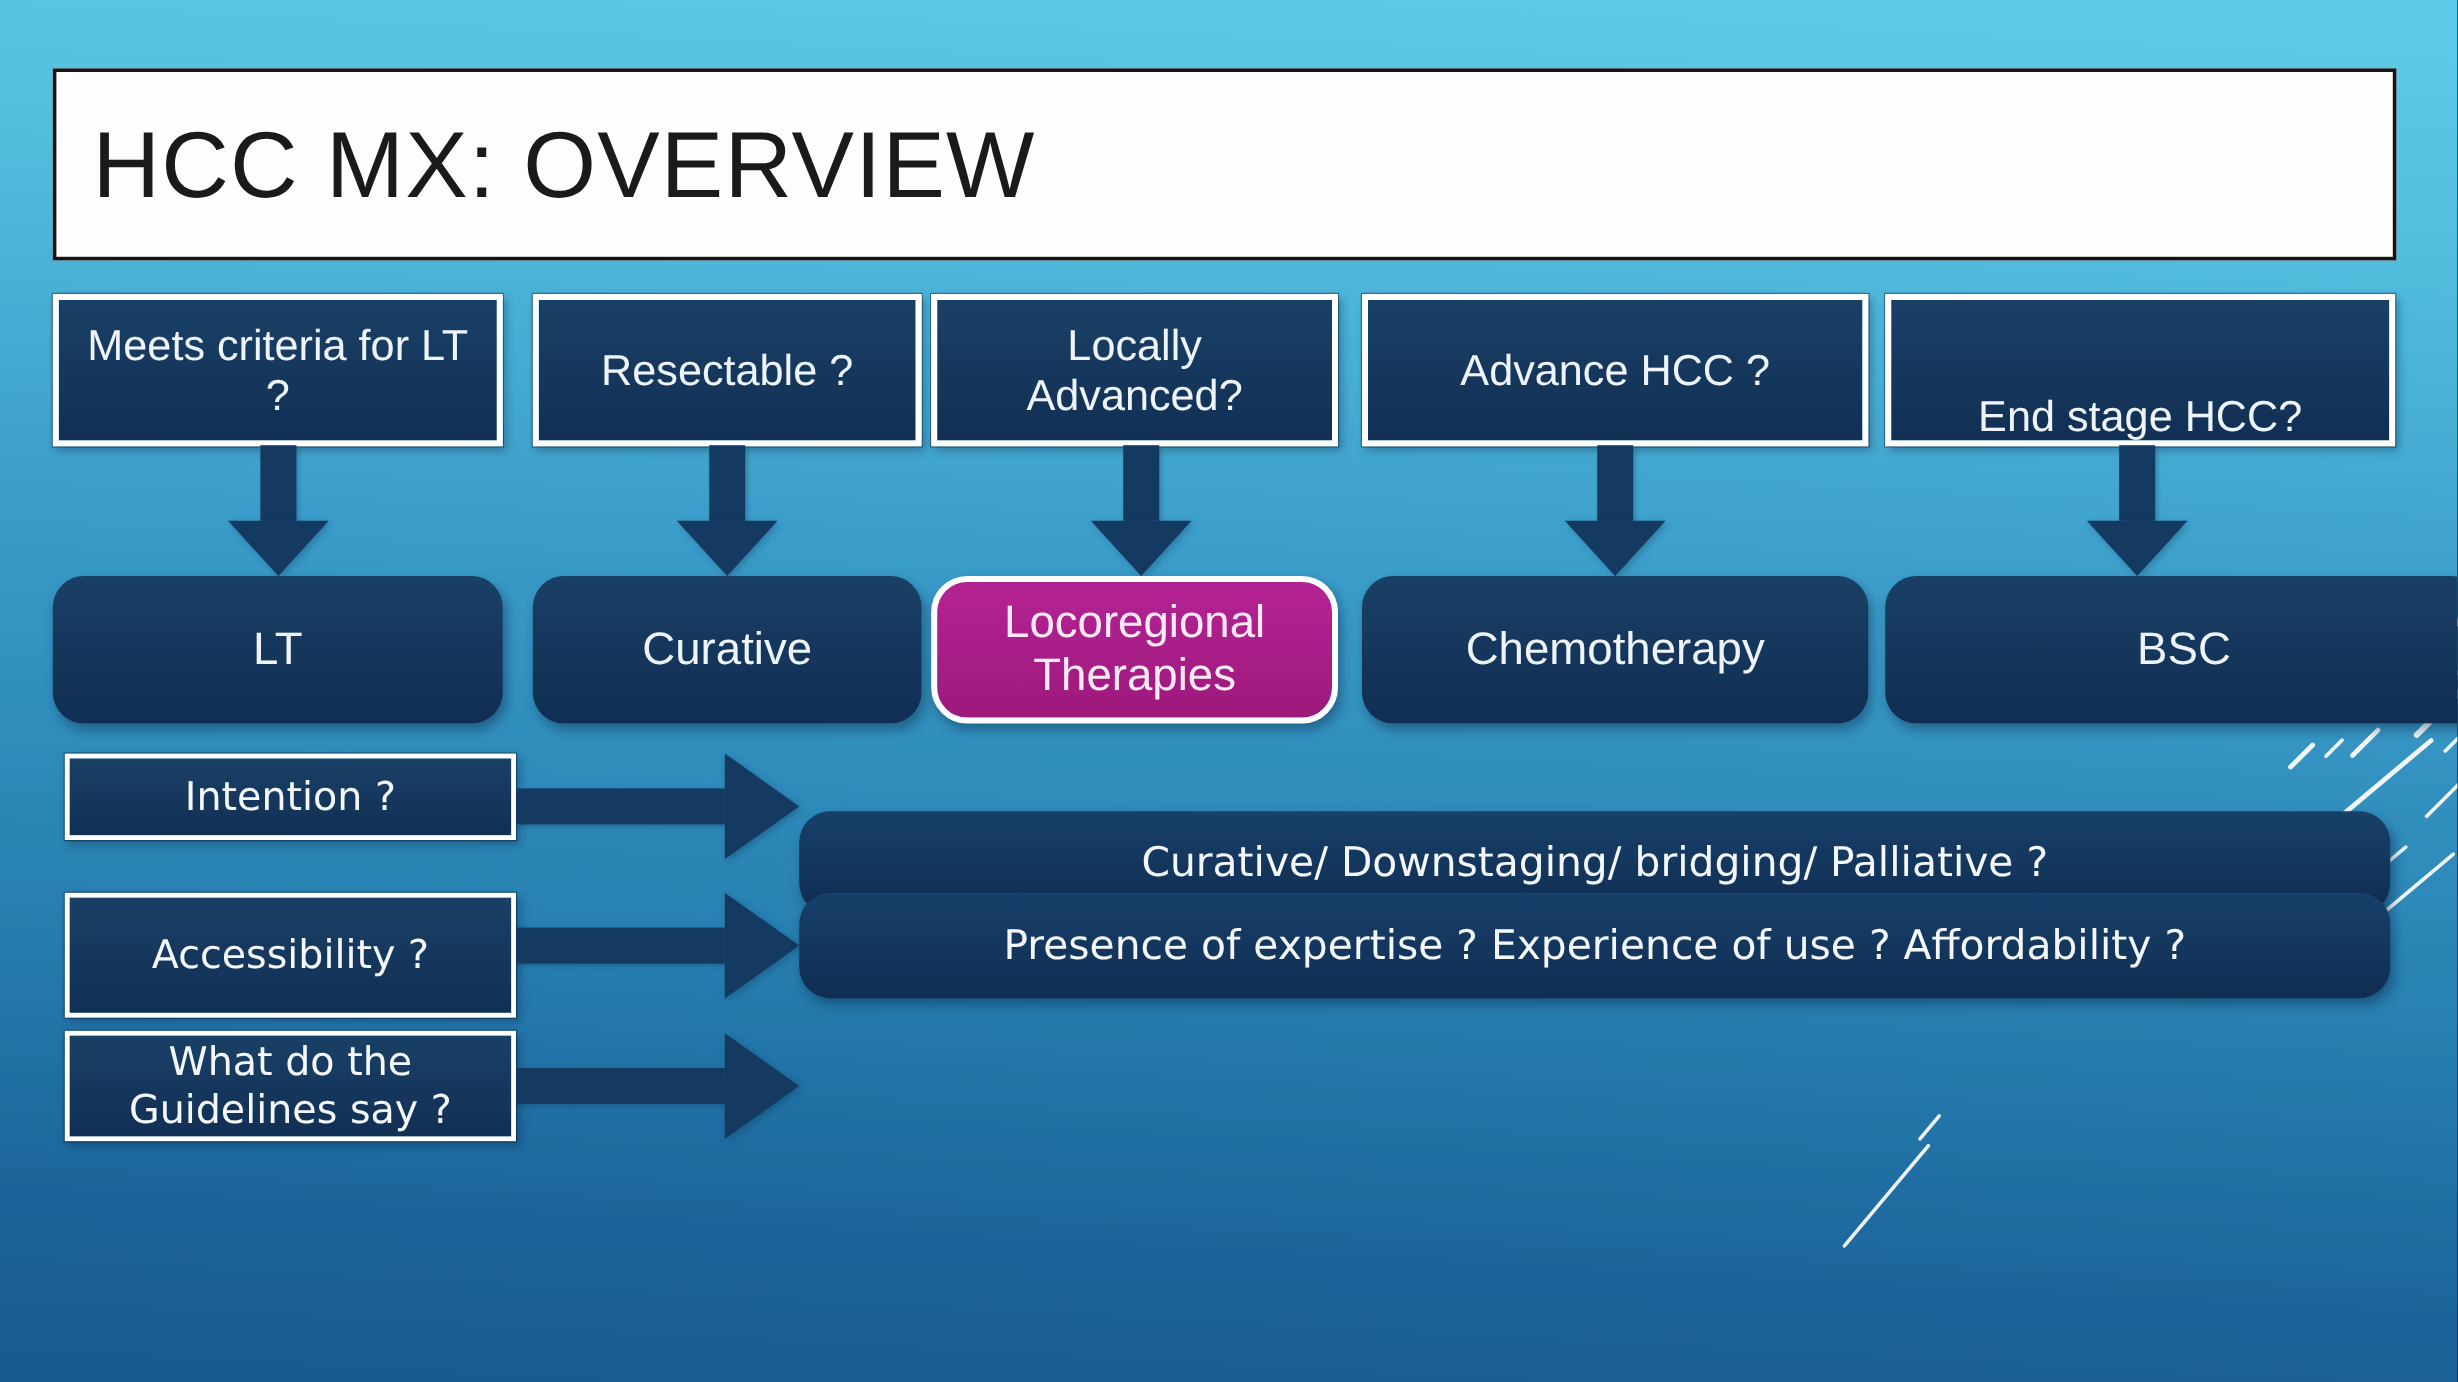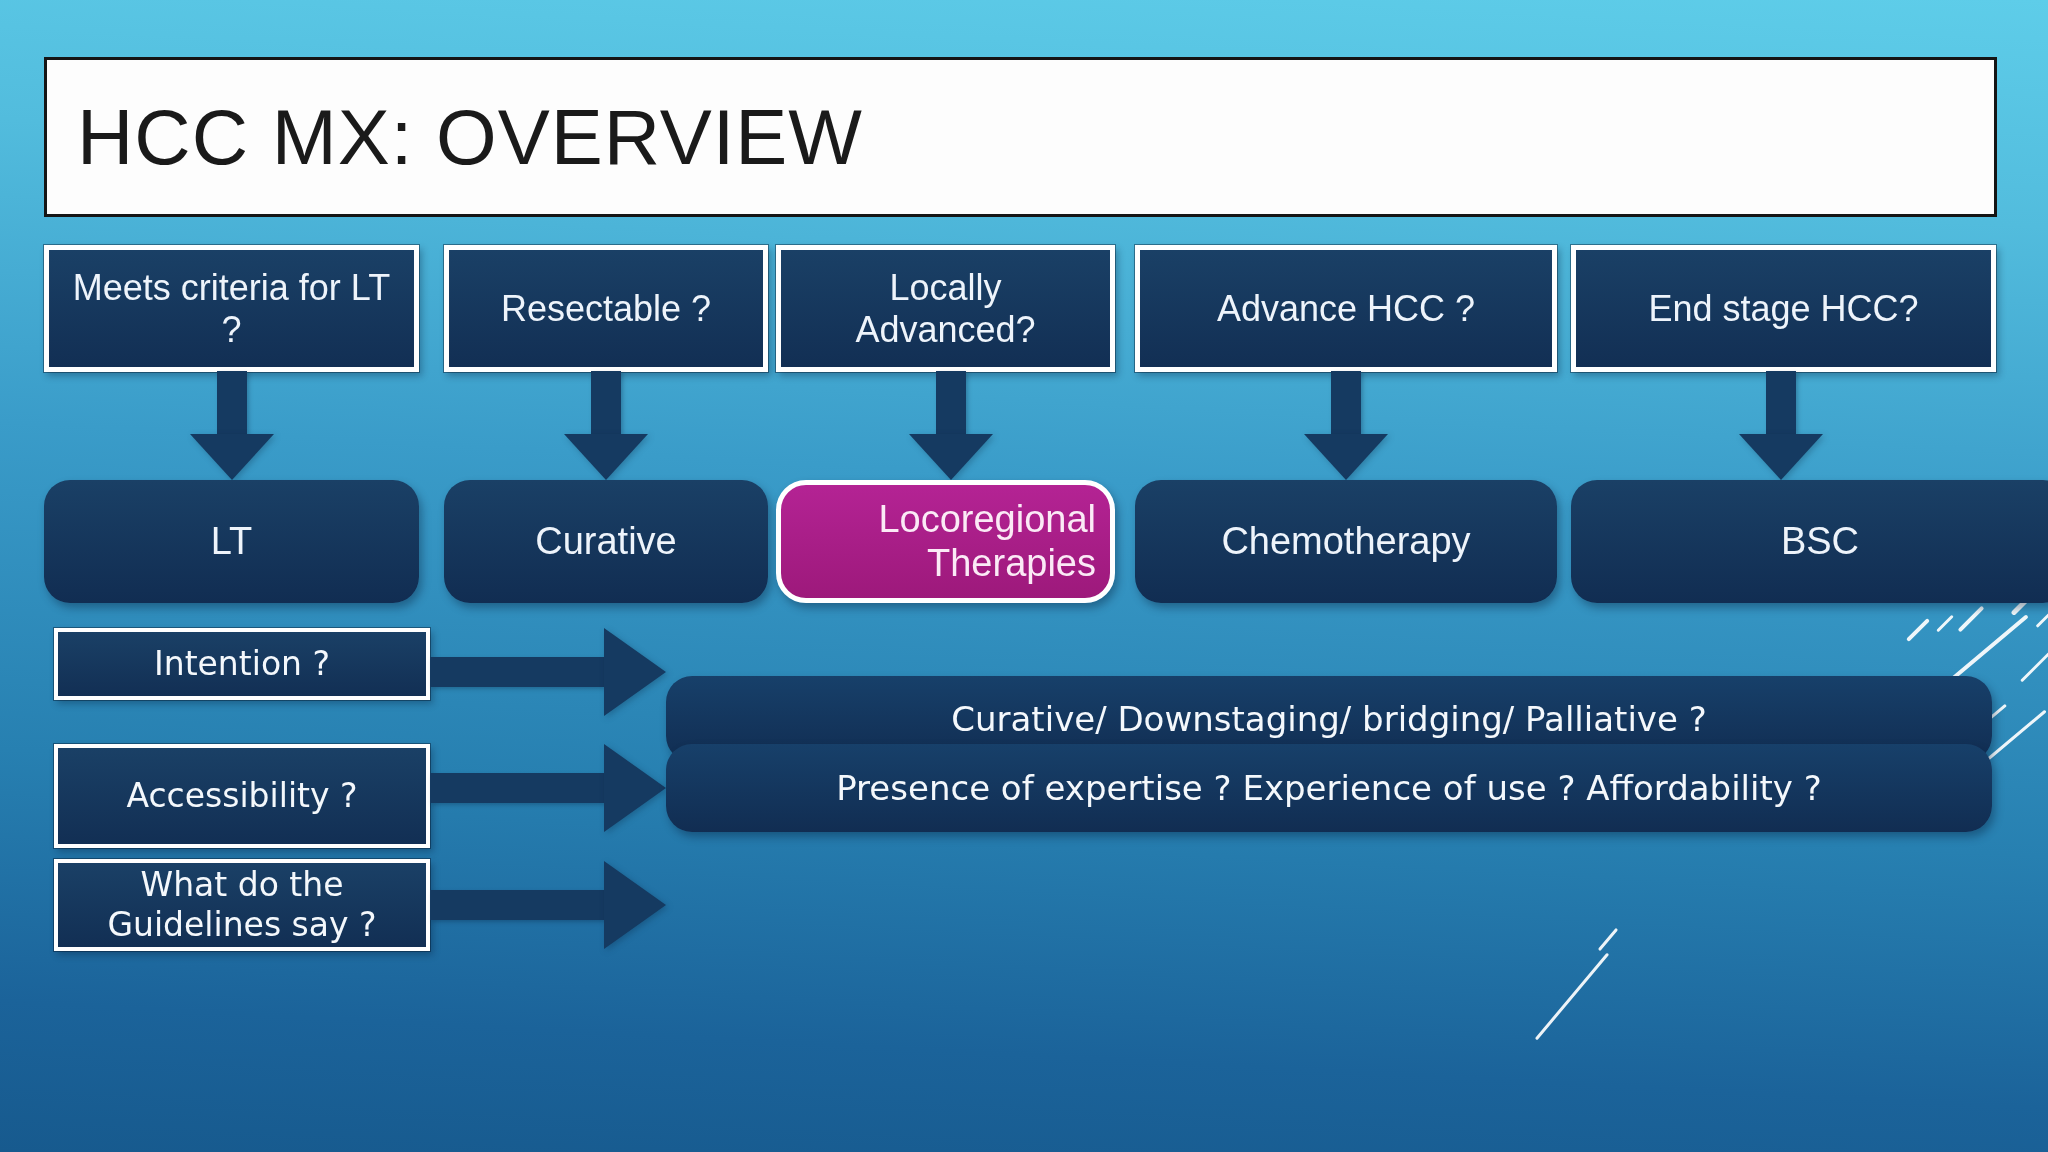--- a/index.html
+++ b/index.html
@@ -60,28 +60,28 @@
     box-sizing:border-box;
   }
   .tbox .txt{
     font-size:38px;font-weight:300;color:#eef4fb;line-height:1.15;padding:0 14px;
   }
   .tbox.highlight{
     background:linear-gradient(180deg,#b42394 0%,#9d197b 100%);
     border:5px solid #ffffff;
     border-radius:30px;
   }
-  .tbox.highlight .txt{color:#fbeaf6;text-align:right;}
+  .tbox.highlight .txt{color:#fbeaf6;}
 
   
   .c1{left:44px;width:375px;}
   .c2{left:444px;width:324px;}
   .c3{left:776px;width:339px;}
   .c4{left:1135px;width:422px;}
-  .c5{left:1571px;width:425px;}
+  .c5{left:1571px;width:425px;align-items:flex-end;}
   .c5t{left:1571px;width:498px;}
 
   
   .arrow-down{position:absolute;top:371px;width:84px;height:110px;}
   .arrow-down .shaft{
     position:absolute;left:27px;top:0;width:30px;height:63px;
     background:#153a61;box-shadow:2px 2px 4px rgba(0,20,45,.25);
   }
   .arrow-down .head{
     position:absolute;left:0;top:63px;width:0;height:0;

